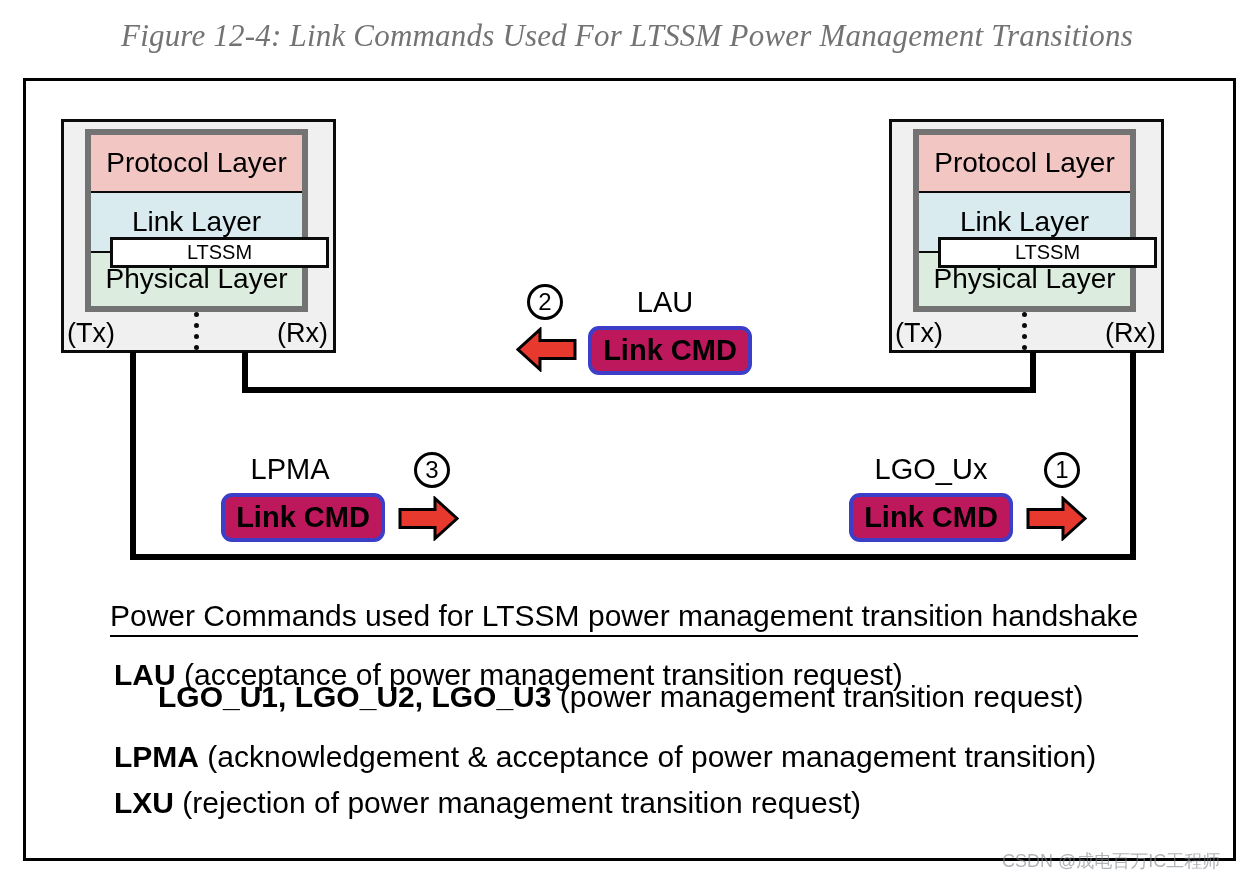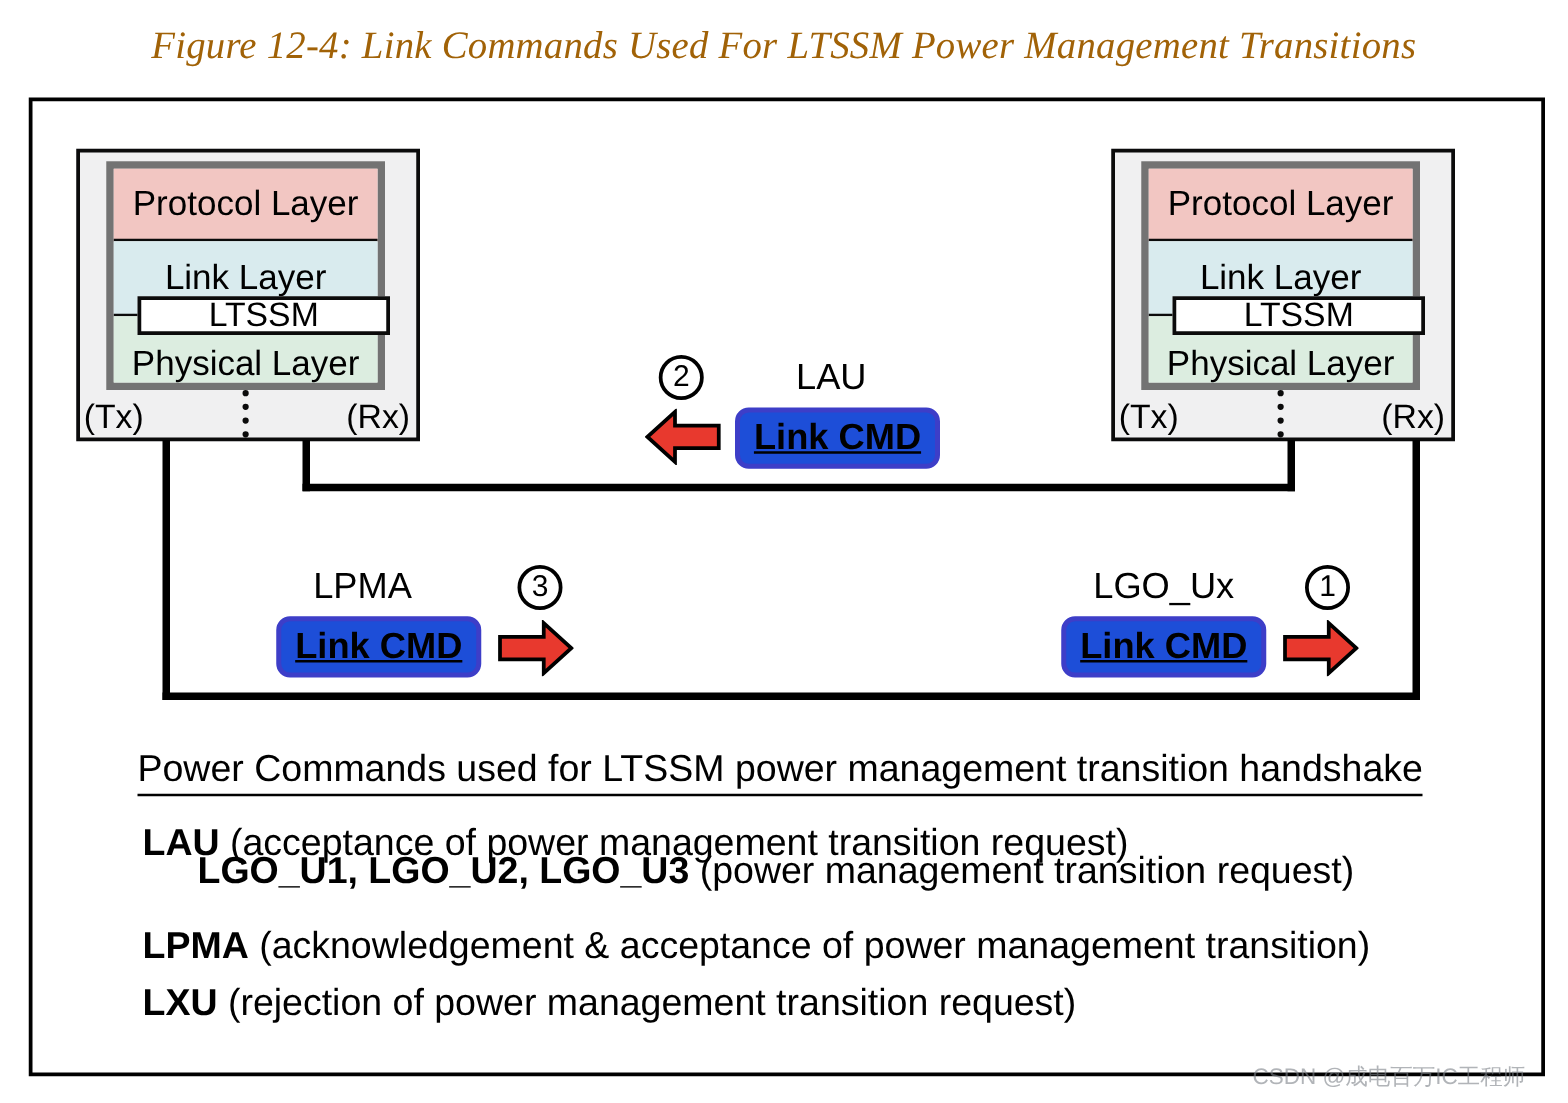--- a/index.html
+++ b/index.html
@@ -4,59 +4,59 @@
 <style>
   * { margin:0; padding:0; box-sizing:border-box; }
   html,body { width:1254px; height:882px; background:#fff; position:relative;
               font-family:"Liberation Sans", sans-serif; color:#000; overflow:hidden; }
 
   .abs { position:absolute; }
 
   
   .fig-title { top:18px; left:0; width:1254px; text-align:center;
                font-family:"Liberation Serif", serif; font-style:italic;
-               font-size:31px; color:#a16207; letter-spacing:0.2px; }
+               font-size:31px; color:#737373; letter-spacing:0.2px; }
 
   
   .outer-box { left:23px; top:78px; width:1213px; height:783px;
                border:3px solid #000; background:#fff; }
 
   
   .device { width:275px; height:234px; border:3px solid #0b0b0b; background:#f0f0f1; }
   .device.left  { left:61px;  top:119px; }
   .device.right { left:889px; top:119px; }
 
   .stack { position:absolute; left:21px; top:7px; width:223px; height:183px;
            border:6px solid #737373; display:flex; flex-direction:column; background:#fff; }
   .layer { display:flex; align-items:center; justify-content:center;
            font-size:28px; line-height:28px; }
   .layer.protocol { height:58px; background:#f2c6c2; border-bottom:2px solid #0b0b0b; }
   .layer.link     { height:60px; background:#d9ebee; border-bottom:2px solid #0b0b0b; }
-  .layer.physical { flex:1; background:#dcede0; align-items:flex-end; padding-bottom:1px; }
+  .layer.physical { flex:1; background:#dcede0; align-items:flex-end; padding-bottom:13px; }
 
-  .ltssm { position:absolute; left:46px; top:115px; width:202px; height:31px;
+  .ltssm { position:absolute; left:46px; top:115px; width:219px; height:31px;
            background:#fff; border:3px solid #0b0b0b; display:flex; align-items:center;
-           justify-content:center; font-size:27px; line-height:27px; z-index:3; }
+           justify-content:center; font-size:20px; line-height:27px; z-index:3; }
 
   .txrx { position:absolute; top:196px; font-size:27px; }
   .tx { left:3px; } .rx { right:5px; }
   .dotline { position:absolute; left:130px; top:190px; height:38px; width:0;
              border-left:5px dotted #0b0b0b; }
 
   
   .wire { background:#000; }
 
   
   .cmd-label { font-size:29px; text-align:center; line-height:30px; }
   .step-circle { width:36px; height:36px; border:3.5px solid #000; border-radius:50%;
                  display:flex; align-items:center; justify-content:center;
                  font-size:24px; background:#fff; }
   .cmd-box { width:164px; height:49px; border:4px solid #3d3ec8; border-radius:11px;
-             background:#1d4ed8; display:flex; align-items:center; justify-content:center;
-             font-size:29px; font-weight:700;text-decoration:underline; }
+             background:#be185d; display:flex; align-items:center; justify-content:center;
+             font-size:29px; font-weight:700; }
   .arrow-svg { display:block; }
 
   
   .legend-heading { left:110px; top:601px; font-size:30px; line-height:30px;
                     border-bottom:2px solid #000; padding-bottom:4px; }
   .legend-line { left:114px; font-size:30px; line-height:34px; white-space:nowrap; }
   .legend-line b { font-weight:700; }
 
   
   .watermark { left:1002px; top:849px; font-size:18px; color:rgba(125,130,136,0.6);

